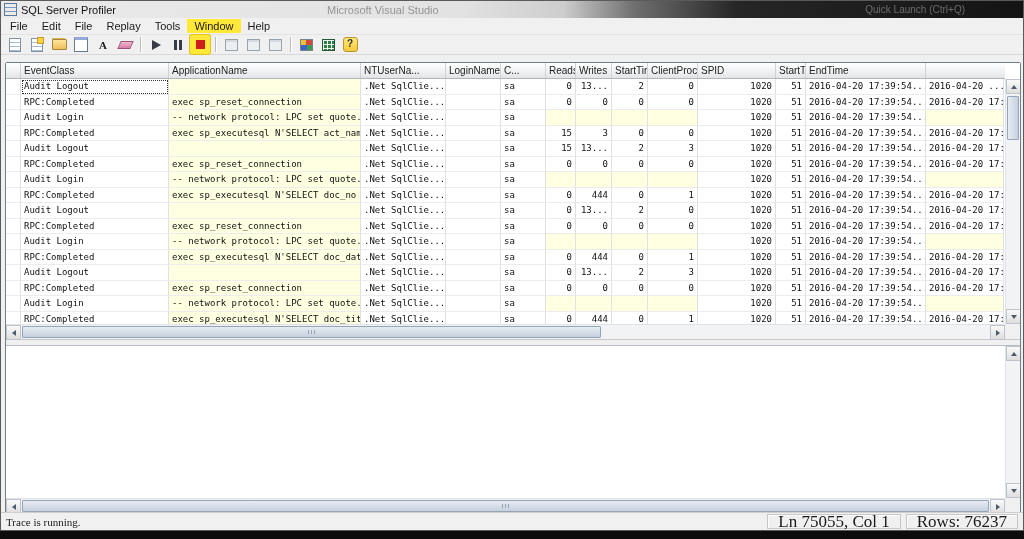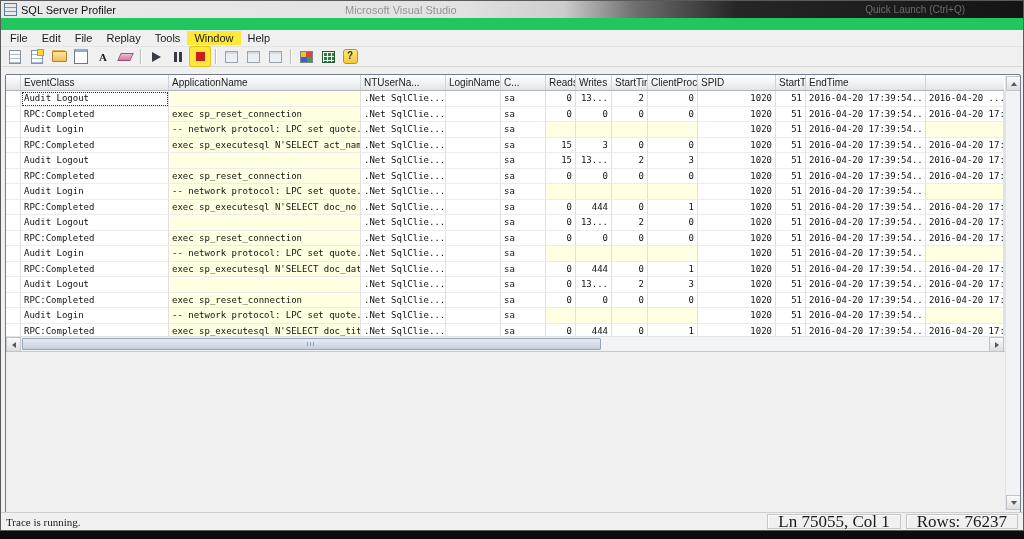--- a/index.html
+++ b/index.html
@@ -2,35 +2,35 @@
 <html style="--hl: #ffe838; --stop: #cf1c1c; --tint: #ffffe1;"><head>
 <meta charset="utf-8">
 <style>
   * { box-sizing: border-box; margin: 0; padding: 0; }
   html,body { width:1024px; height:539px; }
   body { font-family:"Liberation Sans",sans-serif; background:#141414; overflow:hidden; }
 
   .screen { width:1024px; height:539px; position:relative; background:#141414; }
 
   .app-window { position:absolute; top:0; left:0; width:1024px; height:531px;
-    background:#22c55e; border:1px solid #5a5a5a; display:flex; flex-direction:column; }
+    background:#e5e5e5; border:1px solid #5a5a5a; display:flex; flex-direction:column; }
 
   
   .titlebar { height:17px; display:flex; align-items:center; position:relative;
     background:linear-gradient(90deg,#eaeaea 0%,#e2e2e2 45%,#cdcdcd 55%,#6f6f6f 62%,#262626 72%,#141414 100%); }
   .app-icon { width:13px; height:13px; margin:0 4px 0 3px; flex:0 0 auto;
     background:linear-gradient(#e8f0fa,#b8cce6); border:1px solid #5a7a9a;
     background-image:repeating-linear-gradient(to bottom, transparent 0 3px, #7a9ac2 3px 4px); }
   .app-title { font-size:11px; color:#111; }
-  .ghost-center { position:absolute; left:344px; font-size:11px; color:#6a6a6a; opacity:.65; }
+  .ghost-center { position:absolute; left:326px; font-size:11px; color:#6a6a6a; opacity:.65; }
   .ghost-right { position:absolute; right:58px; font-size:10px; color:#c8c8c8; opacity:.45; }
 
   
   .menubar { height:17px; background:#f0f0f0; display:flex; align-items:center; padding-left:2px;
-    border-bottom:1px solid #e3e3e3;margin-top:12px; }
+    border-bottom:1px solid #e3e3e3; }
   .menu-item { font-size:11px; color:#1a1a1a; padding:1px 7px; cursor:default; }
   .menu-item.hl { background:var(--hl,#ffe838); }
 
   
   .toolbar { height:20px; background:#f0f0f0; display:flex; align-items:center; padding-left:3px;
     border-bottom:1px solid #d8d8d8; }
   .tb-sep { width:1px; height:15px; background:#bdbdbd; margin:0 4px; box-shadow:1px 0 0 #fff; }
   .tb-icon { width:20px; height:19px; display:inline-flex; align-items:center; justify-content:center;
     position:relative; border-radius:2px; margin:0 1px; }
   .tb-icon.hl { background:var(--hl,#ffe838); box-shadow:0 0 0 1px #e2c21c; }
@@ -77,21 +77,21 @@
     background-image:repeating-linear-gradient(to bottom, transparent 0 3px, #c8a83a 3px 4px); }
   .child-title { font-size:11px; color:#1a1a1a; flex:1; }
   .child-controls { display:flex; align-items:center; margin-right:4px; }
   .cbtn { width:26px; height:14px; margin-left:2px; display:inline-flex; align-items:center;
     justify-content:center; border:1px solid #8a8a8a; border-radius:2px;
     background:linear-gradient(#ffffff,#e6e6e6 45%,#cfcfcf 46%,#dadada); }
   .g-min::before { content:""; display:block; width:8px; height:2px; background:#444; margin-top:6px; }
   .g-max::before { content:""; display:block; width:8px; height:7px; border:1px solid #444; border-top:2px solid #444; }
   .g-close::before { content:"\00d7"; font:bold 12px/12px "Liberation Sans",sans-serif; color:#333; }
 
-  .child-client { flex:1; display:flex; flex-direction:row; overflow:hidden; }
+  .child-client { flex:1; display:flex; flex-direction:column; overflow:hidden; }
 
   
   .grid-wrap { height:277px; position:relative; background:#fff; border-bottom:1px solid #c8c8c8; }
   .grid-header, .grid-row { display:grid; grid-template-columns:var(--cols); }
   .grid-header { height:16px; background:linear-gradient(#ffffff,#eef0f2 60%,#e2e4e7);
     border-bottom:1px solid #b2b6bc; margin-right:15px; overflow:hidden; }
   .h-cell { font-size:10px; color:#222; line-height:15px; padding:0 3px; white-space:nowrap;
     overflow:hidden; border-right:1px solid #cfd3d8; }
   .grid-body { height:245px; overflow:hidden; background:#fff; margin-right:15px; }
   .grid-row { height:15.5px; background:#fff; }

